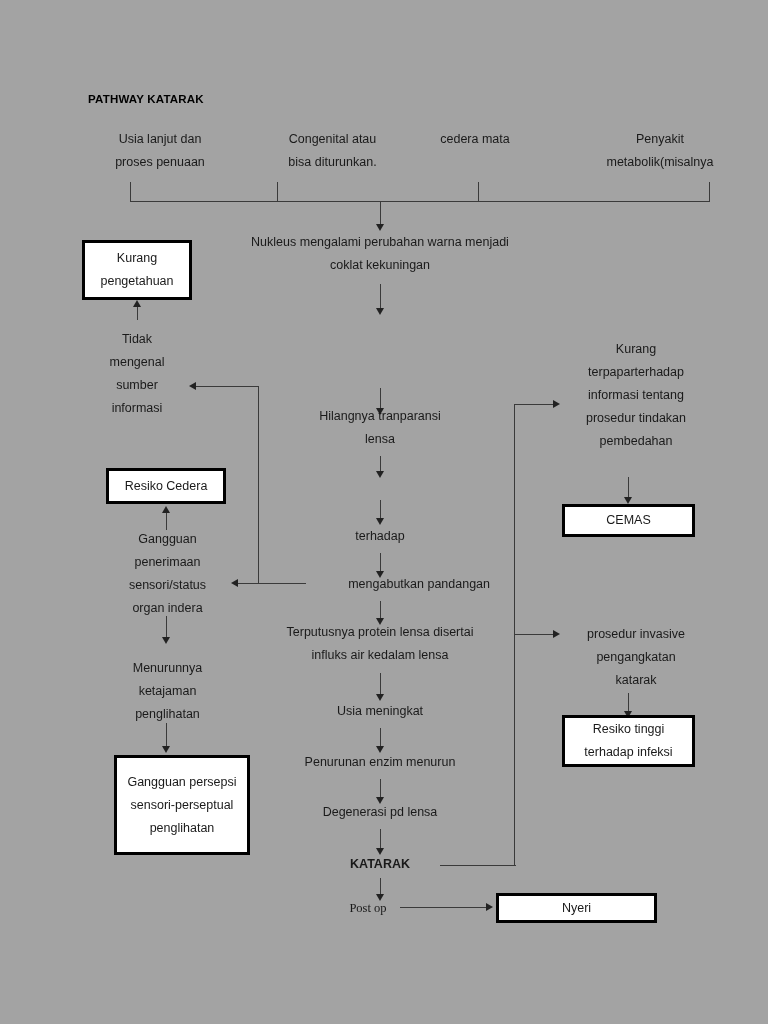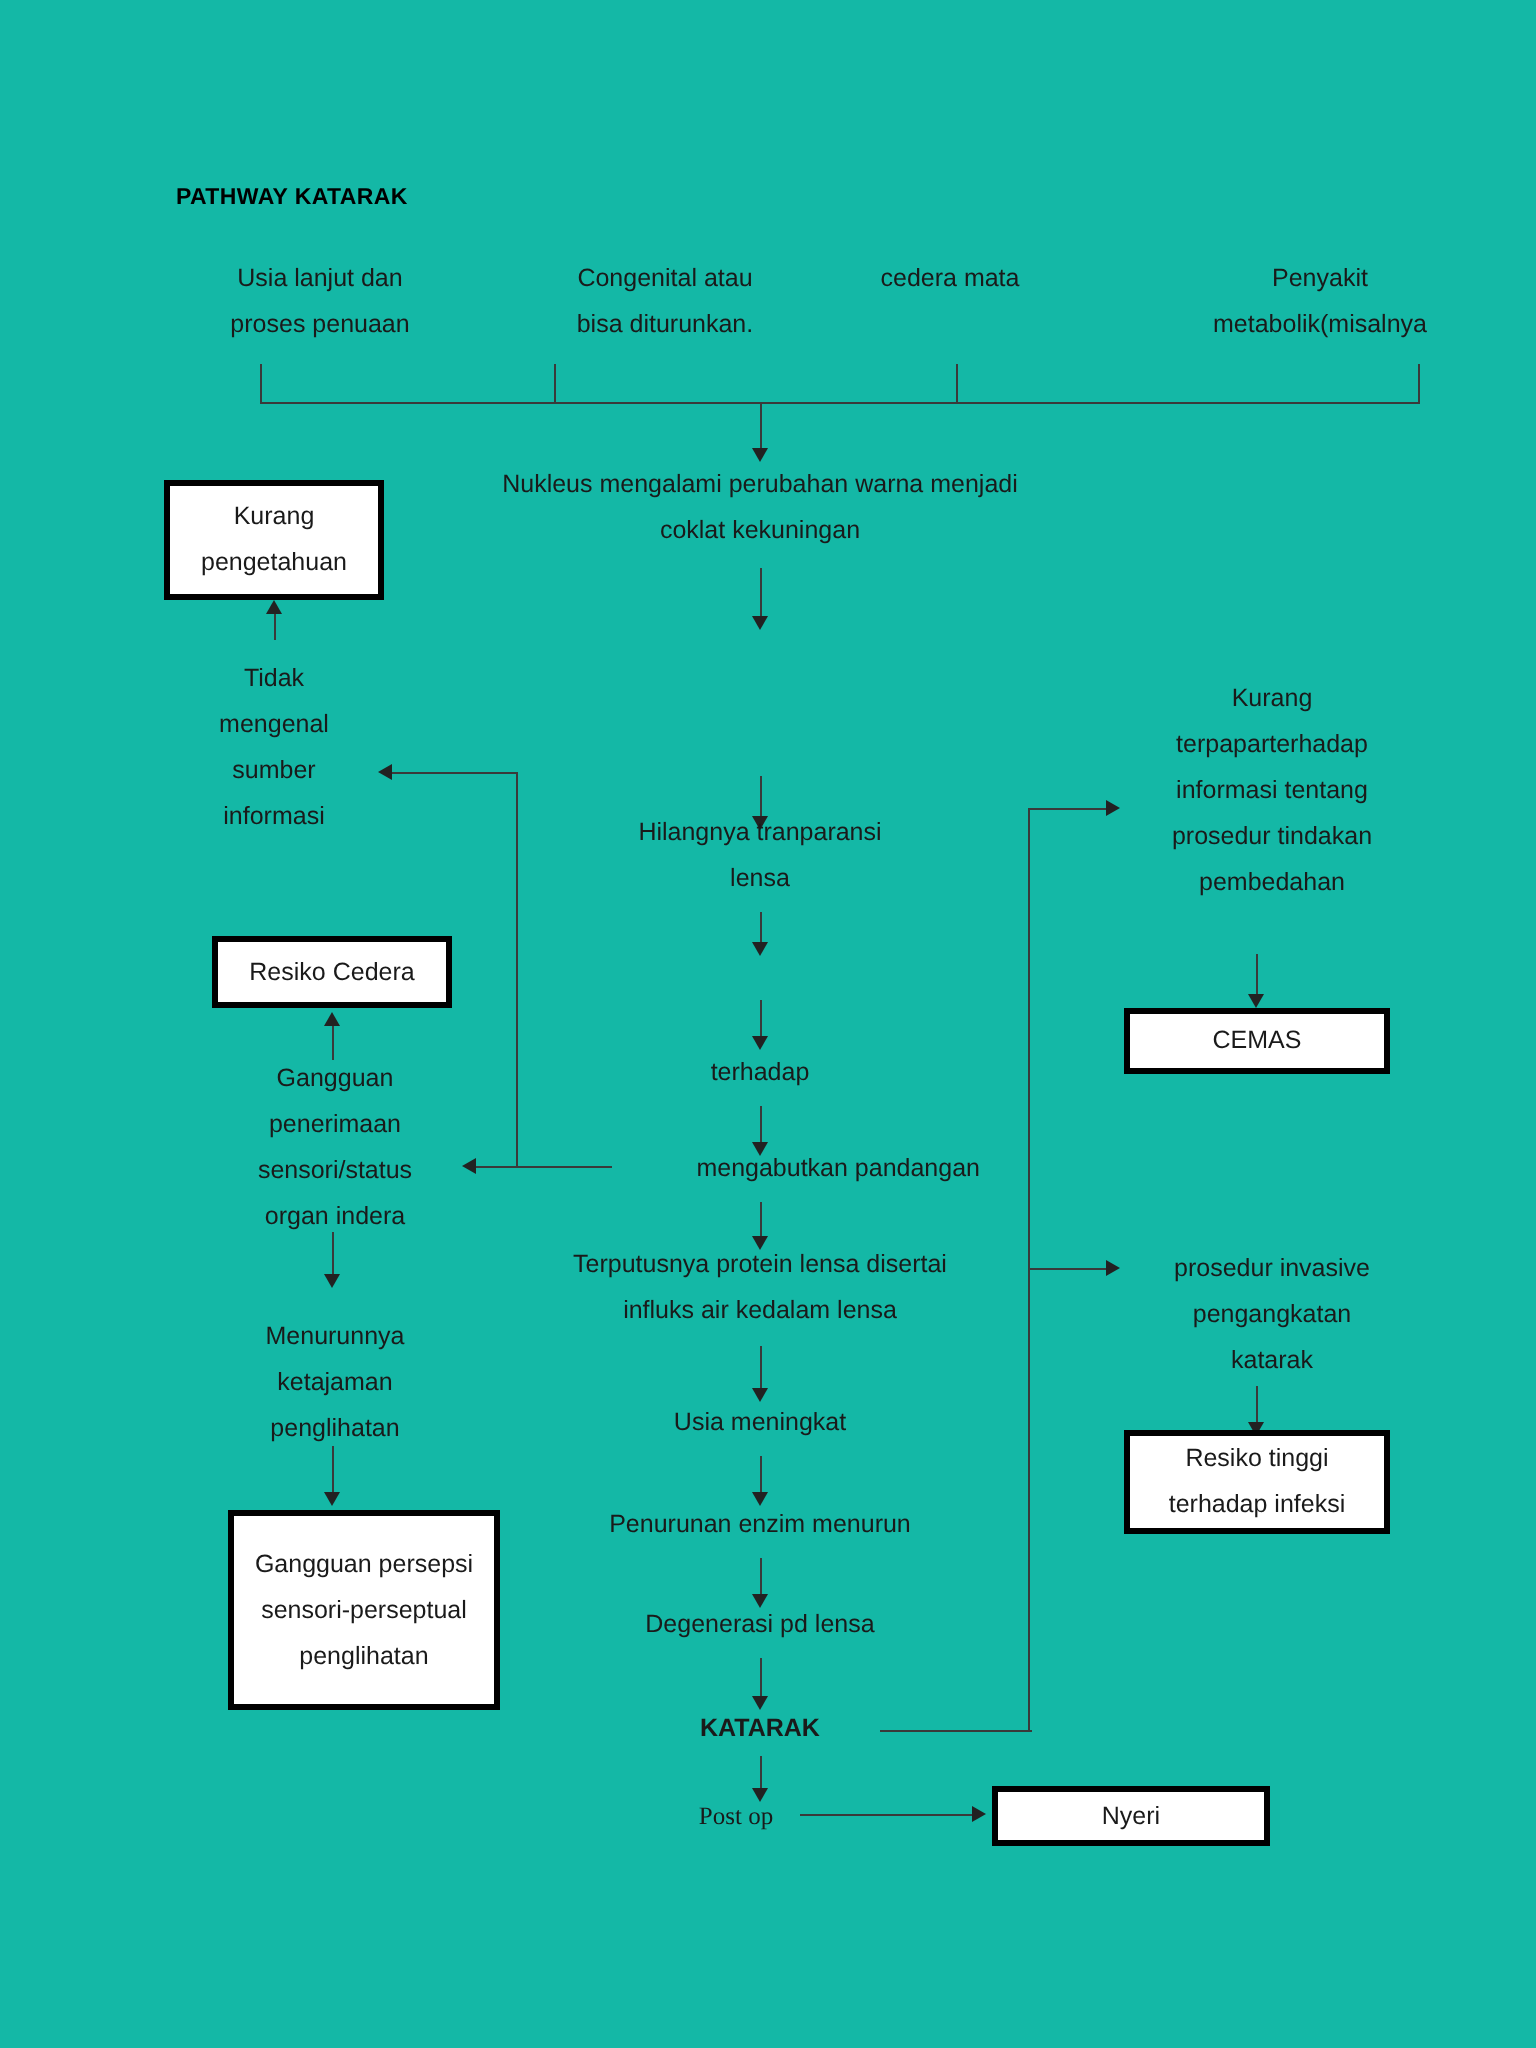--- a/index.html
+++ b/index.html
@@ -5,21 +5,21 @@
 <style>
   html, body {
     margin: 0;
     padding: 0;
     background: #ffffff;
   }
   #page {
     position: relative;
     width: 768px;
     height: 1024px;
-    background: #14b8a6;
+    background: #a3a3a3;
     font-family: "Liberation Sans", sans-serif;
     color: #000000;
     overflow: hidden;
   }
   
   .node {
     position: absolute;
     text-align: center;
     font-size: 12.5px;
     line-height: 23px;
@@ -248,15 +248,15 @@
   <div class="node" style="left:560px; top:623px; width:152px;">prosedur invasive
 pengangkatan
 katarak</div>
 
   <div class="vline" style="left:628px; top:693px; height:20px;"></div>
   <div class="arr-down" style="left:624px; top:711px;"></div>
 
   <div class="box" style="left:562px; top:715px; width:133px; height:52px;">Resiko tinggi
 terhadap infeksi</div>
 
-  <div class="box" style="left:496px; top:893px; width:139px; height:30px;">Nyeri</div>
+  <div class="box" style="left:496px; top:893px; width:161px; height:30px;">Nyeri</div>
 
 </div>
 
 </body></html>

